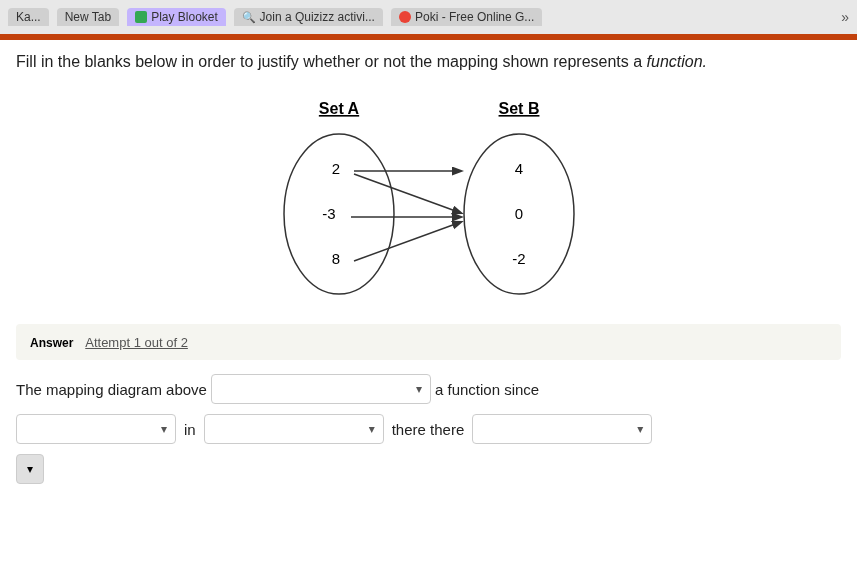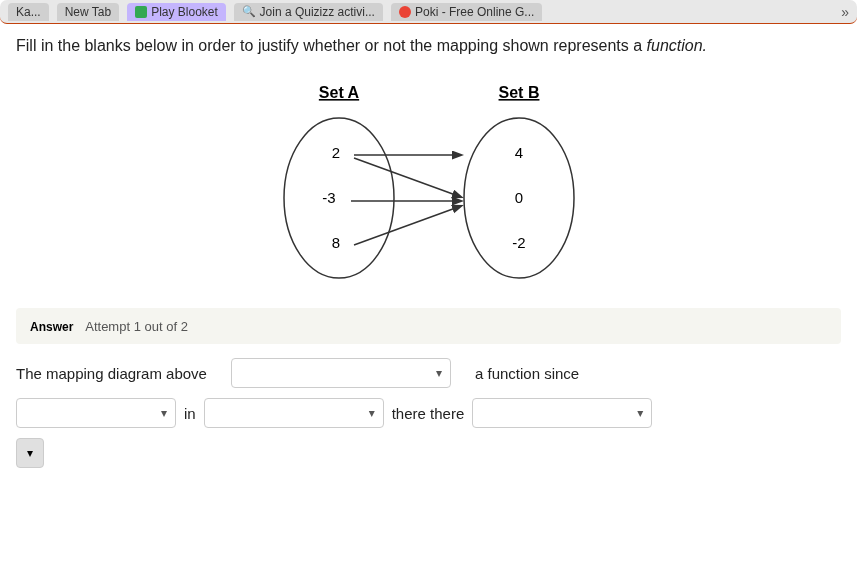--- a/index.html
+++ b/index.html
@@ -10,27 +10,26 @@
       width: 857px;
       height: 580px;
       overflow: hidden;
     }
 
     
     .browser-bar {
       display: flex;
       align-items: center;
       background: #e8e8e8;
-      height: 24px;
+      height: 40px;
       padding: 0 8px;
       gap: 8px;
       font-size: 12px;
       color: #333;
-      border-bottom: 1px solid #c2410c;
-      border-radius: 7px;
+      border-bottom: 6px solid #c2410c;
     }
     .tab-item {
       display: flex;
       align-items: center;
       gap: 4px;
       padding: 2px 8px;
       background: #d0d0d0;
       border-radius: 4px 4px 0 0;
       cursor: pointer;
       white-space: nowrap;
@@ -86,27 +85,28 @@
       margin-bottom: 14px;
     }
     .answer-label {
       font-weight: bold;
       font-size: 12px;
     }
     .attempt-text {
       font-size: 13px;
       color: #555;
       margin-left: 8px;
+      text-decoration: underline;
     }
 
     
     .fill-row {
       display: flex;
       align-items: center;
-      gap: 24px;
+      gap: 4px;
       margin: 14px 0 10px 0;
       font-size: 15px;
       color: #222;
     }
     .fill-row2 {
       display: flex;
       align-items: center;
       gap: 8px;
       font-size: 15px;
       color: #222;

